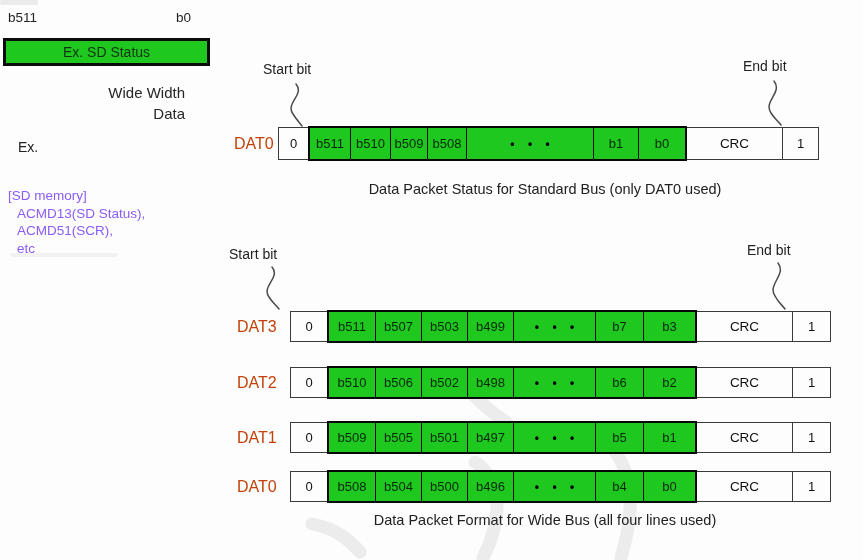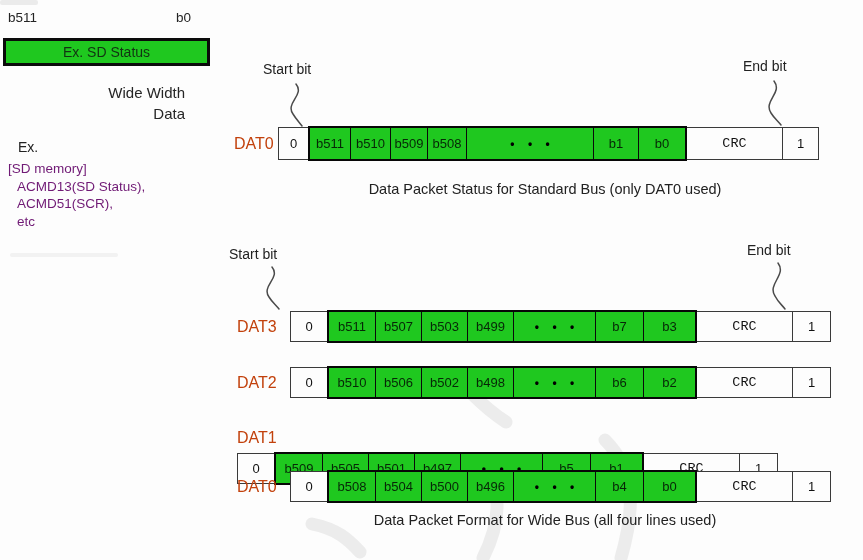--- a/index.html
+++ b/index.html
@@ -16,40 +16,40 @@
   
   .wide-block {
     left:3px; top:38px; width:207px; height:28px;
     background: var(--green, #1fc81f);
     border: 3px solid #0b0b0b;
     display:flex; align-items:center; justify-content:center;
     font-size:14px; color:#123312; font-weight:500;
   }
   .wide-caption { left:25px; top:82px; width:160px; text-align:right;
     font-size:15px; line-height:21px; color:#262626; }
-  .ex-list { left:8px; top:160px; font-size:13.5px; line-height:17.5px; color:#701a75; }
+  .ex-list { left:8px; top:187px; font-size:13.5px; line-height:17.5px; color:#8b5cf6; }
   .ex-list .indent { padding-left:9px; }
 
   
   .row-label { font-size:16px; color:#c2410c; display:flex; align-items:center; }
   .row-box { display:flex; align-items:stretch; border:1px solid #3a3a3a; background:#fdfdfd; }
   .row-box .cell {
     display:flex; align-items:center; justify-content:center;
     font-size:13px; color:#111; white-space:nowrap;
   }
   .green-group {
     display:flex; align-items:stretch;
     margin:-2px 0; border:2px solid #070707;
     background: var(--green, #1fc81f);
   }
   .green-group .cell { border-left:1px solid #0a0a0a; color:#072707; }
   .green-group .cell:first-child { border-left:none; }
   .cell.dots { font-weight:bold; letter-spacing:5px; font-size:12px; padding-left:5px; color:#000; }
   .cell.c-end { border-left:1px solid #3a3a3a; }
-  .cell.c-crc { font-size:13.5px;font-family:Liberation Mono, monospace; }
+  .cell.c-crc { font-size:13.5px; }
 
   
   .std .c-start { width:29px; } .std .c-b0 { width:40px; } .std .c-b1 { width:40px; }
   .std .c-b2 { width:37px; } .std .c-b3 { width:39px; } .std .dots { width:127px; }
   .std .c-t0 { width:45px; } .std .c-t1 { width:47px; }
   .std .c-crc { width:95px; } .std .c-end { width:36px; }
   .std .row-box { height:33px; }
 
   
   .wide .c-start { width:36px; } .wide .c-b0, .wide .c-b1, .wide .c-b2, .wide .c-b3 { width:46px; }
@@ -167,21 +167,21 @@
         <div class="cell c-b3">b498</div>
         <div class="cell dots">• • •</div>
         <div class="cell c-t0">b6</div>
         <div class="cell c-t1">b2</div>
       </div>
       <div class="cell c-crc">CRC</div>
       <div class="cell c-end">1</div>
     </div>
   </div>
 
-  <div class="abs wide" style="left:237px;top:422px;display:flex;flex-direction:column;">
+  <div class="abs wide" style="left:237px;top:422px;display:flex;">
     <div class="row-label" style="width:53px;height:31px;">DAT1</div>
     <div class="row-box">
       <div class="cell c-start">0</div>
       <div class="green-group">
         <div class="cell c-b0">b509</div>
         <div class="cell c-b1">b505</div>
         <div class="cell c-b2">b501</div>
         <div class="cell c-b3">b497</div>
         <div class="cell dots">• • •</div>
         <div class="cell c-t0">b5</div>

